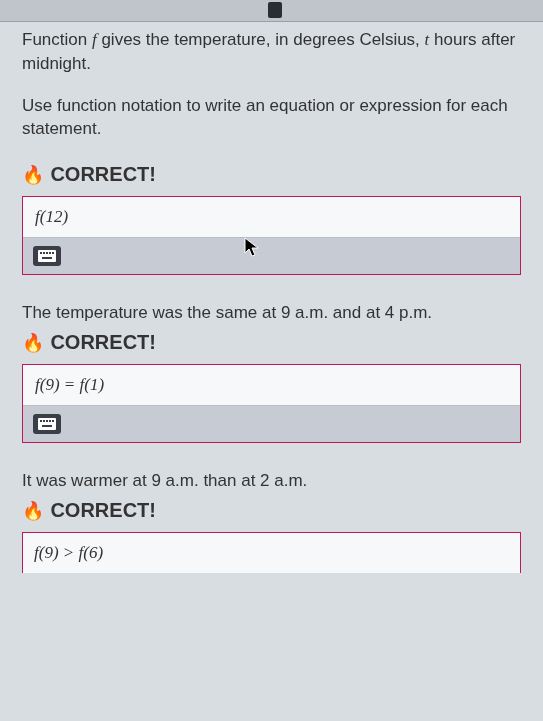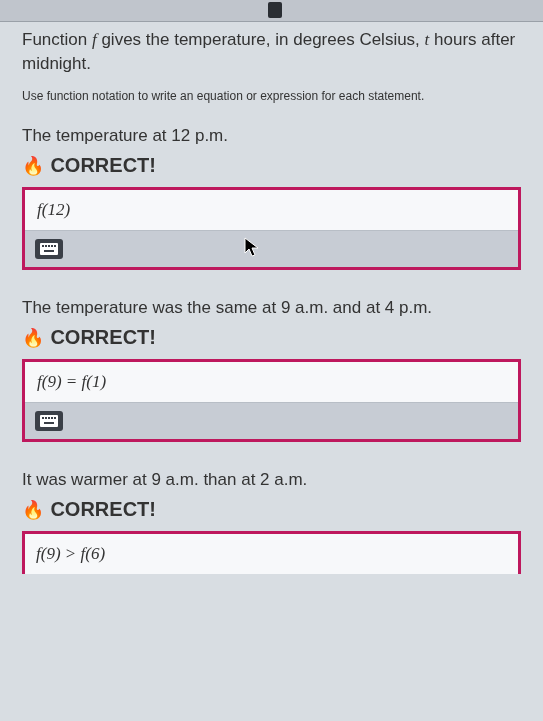--- a/index.html
+++ b/index.html
@@ -8,29 +8,29 @@
       background: #d8dde2;
       width: 543px;
       height: 721px;
       padding: 18px 22px;
       color: #2a2e33;
       position: relative;
     }
     .intro {
       font-size: 17px;
       line-height: 1.4;
-      margin-bottom: 12px;
+      margin-bottom: 18px;
       color: #333;
     }
     .intro .fvar, .intro .tvar {
       font-style: italic;
       font-family: Georgia, serif;
     }
     .instructions {
-      font-size: 12px;
+      font-size: 17px;
       line-height: 1.4;
       margin-bottom: 22px;
       color: #333;
     }
     .question-block {
       margin-bottom: 28px;
     }
     .prompt {
       font-size: 17px;
       margin-bottom: 8px;
@@ -46,21 +46,21 @@
       display: inline-block;
       font-size: 18px;
       line-height: 1;
     }
     .correct-label {
       font-weight: bold;
       font-size: 20px;
       color: #333;
     }
     .answer-container {
-      border: 3px solid #be185d;
+      border: 1px solid #be185d;
       background: #1d4ed8;
       width: 100%;
     }
     .answer-text {
       padding: 10px 12px;
       font-family: Georgia, 'Times New Roman', serif;
       font-style: italic;
       font-size: 17px;
       color: #333;
       border-bottom: 1px solid #b8bec6;
@@ -120,21 +120,20 @@
 
 <div class="content-wrap">
 
   <p class="intro">
     <span>Function </span><span class="fvar">f</span><span> gives the temperature, in degrees Celsius, </span><span class="tvar">t</span><span> hours after midnight.</span>
   </p>
 
   <p class="instructions">Use function notation to write an equation or expression for each statement.</p>
 
   <div class="question-block">
-    <p class="prompt">The temperature at 12 p.m.</p>
     <div class="correct-row">
       <span class="flame-icon">🔥</span>
       <span class="correct-label">CORRECT!</span>
     </div>
     <div class="answer-container">
       <div class="answer-text">f(12)</div>
       <div class="toolbar-row">
         <div class="keyboard-btn">
           <svg width="18" height="12" viewBox="0 0 18 12">
               <rect x="0" y="0" width="18" height="12" rx="1" fill="#fff"></rect>

